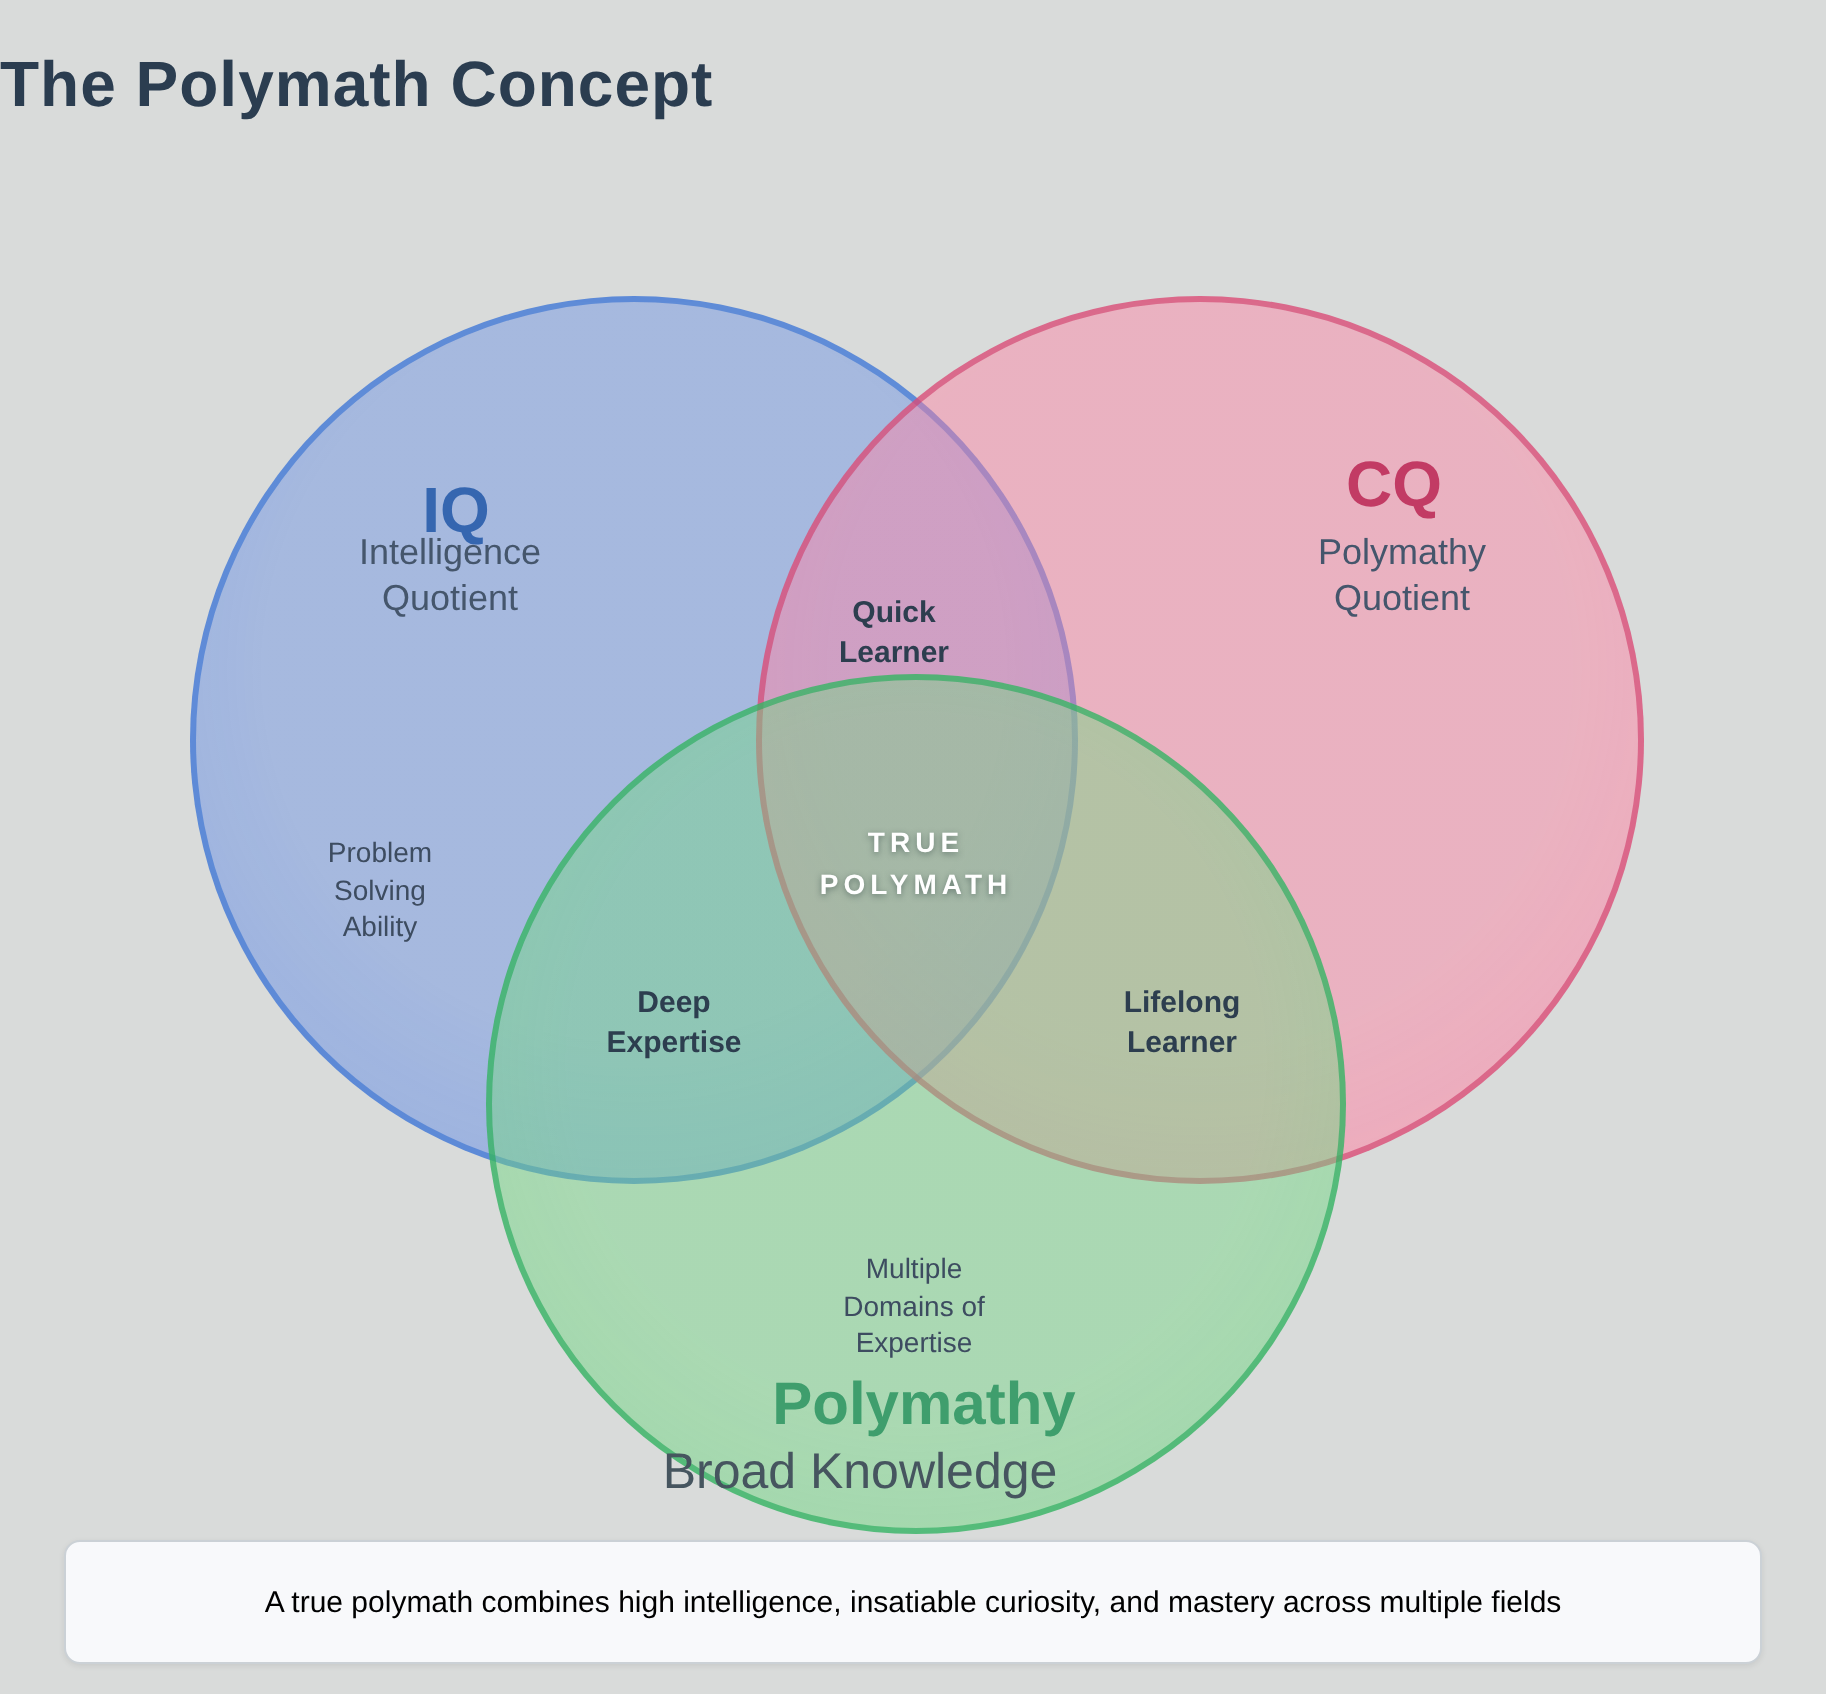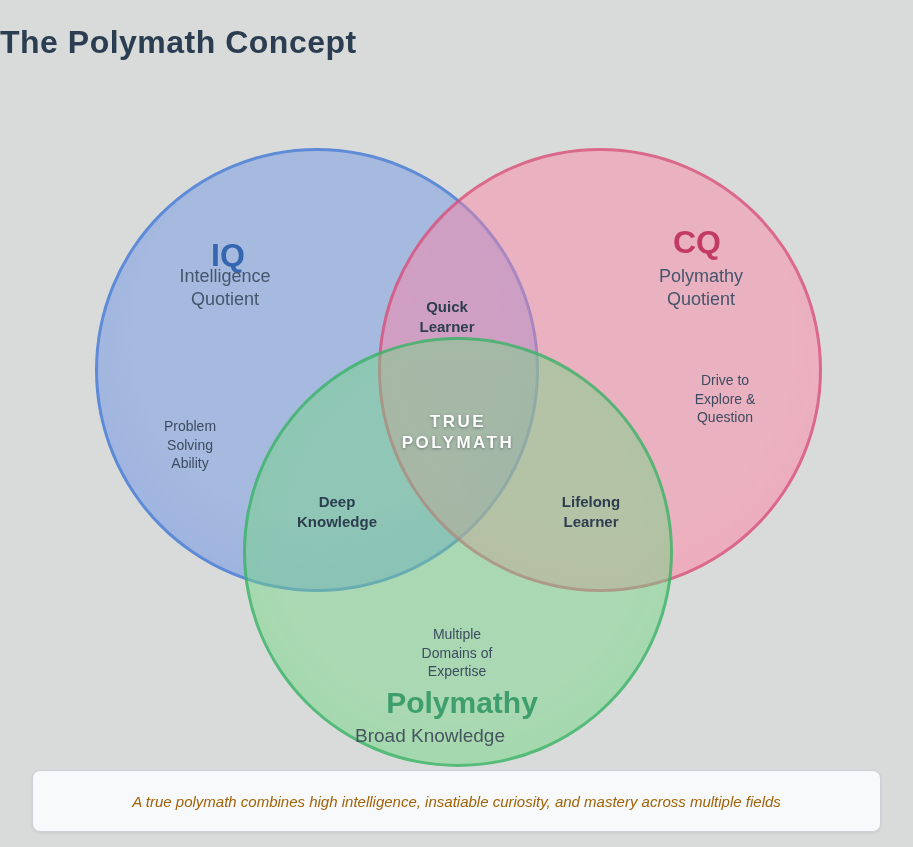--- a/index.html
+++ b/index.html
@@ -58,47 +58,46 @@
   .poly-color { color: #3f9e6d; }
   .subtitle { font-size: 18px; line-height: 23px; color: #45566c; margin-left: 15px; }
   .detail { font-size: 14px; line-height: 18.5px; color: #3d4c60; }
   .overlap {
     font-size: 15px;
     font-weight: bold;
     line-height: 20px;
     color: #2d3e4f;
   }
   .center-label {
-    font-size: 17px;
+    font-size: 14px;
     font-weight: bold;
     line-height: 21px;
     letter-spacing: 2.5px;
     color: #ffffff;
     text-shadow: 0 1px 3px rgba(40,60,60,0.5);
   }
   .poly-title { font-size: 30px; font-weight: bold; line-height: 32px; }
-  .poly-subtitle { font-size: 19px; line-height: 22px; color: #46555f; }
+  .poly-subtitle { font-size: 25px; line-height: 22px; color: #46555f; }
   .caption-box {
     position: absolute;
     left: 32px; top: 770px;
     width: 849px; height: 62px;
     box-sizing: border-box;
     background: #f8f9fb;
     border: 1px solid #cbd1d6;
     border-radius: 8px;
     box-shadow: 0 1px 3px rgba(0,0,0,0.08);
     display: flex;
     align-items: center;
     justify-content: center;
     z-index: 20;
   }
   .caption-text {
-    font-style: italic;
     font-size: 15px;
-    color: #a16207;
+    color: #000000;
     text-align: center;
   }
 </style>
 </head>
 <body>
 
 <div class="stage">
 
   <div class="page-title">The Polymath Concept</div>
 
@@ -109,30 +108,27 @@
   <div class="lbl big-label iq-color" style="left:228px; top:237px;">IQ</div>
   <div class="lbl subtitle" style="left:210px; top:265px;">Intelligence
 Quotient</div>
   <div class="lbl detail" style="left:190px; top:371px;margin-top:46px;">Problem
 Solving
 Ability</div>
 
   <div class="lbl big-label cq-color" style="left:697px; top:224px;">CQ</div>
   <div class="lbl subtitle" style="left:686px; top:265px;">Polymathy
 Quotient</div>
-  <div class="lbl detail" style="left:725px; top:371px;">Drive to
-Explore &amp;
-Question</div>
 
   <div class="lbl overlap" style="left:435px; top:297px;margin-left:12px;">Quick
 Learner</div>
   <div class="lbl center-label" style="left:458px; top:411px;">TRUE
 POLYMATH</div>
   <div class="lbl overlap" style="left:337px; top:492px;">Deep
-Knowledge</div>
+Expertise</div>
   <div class="lbl overlap" style="left:579px; top:492px;margin-left:12px;">Lifelong
 Learner</div>
 
   <div class="lbl detail" style="left:457px; top:625px;">Multiple
 Domains of
 Expertise</div>
   <div class="lbl poly-title poly-color" style="left:462px; top:687px;">Polymathy</div>
   <div class="lbl poly-subtitle" style="left:430px; top:725px;">Broad Knowledge</div>
 
   <div class="caption-box">

